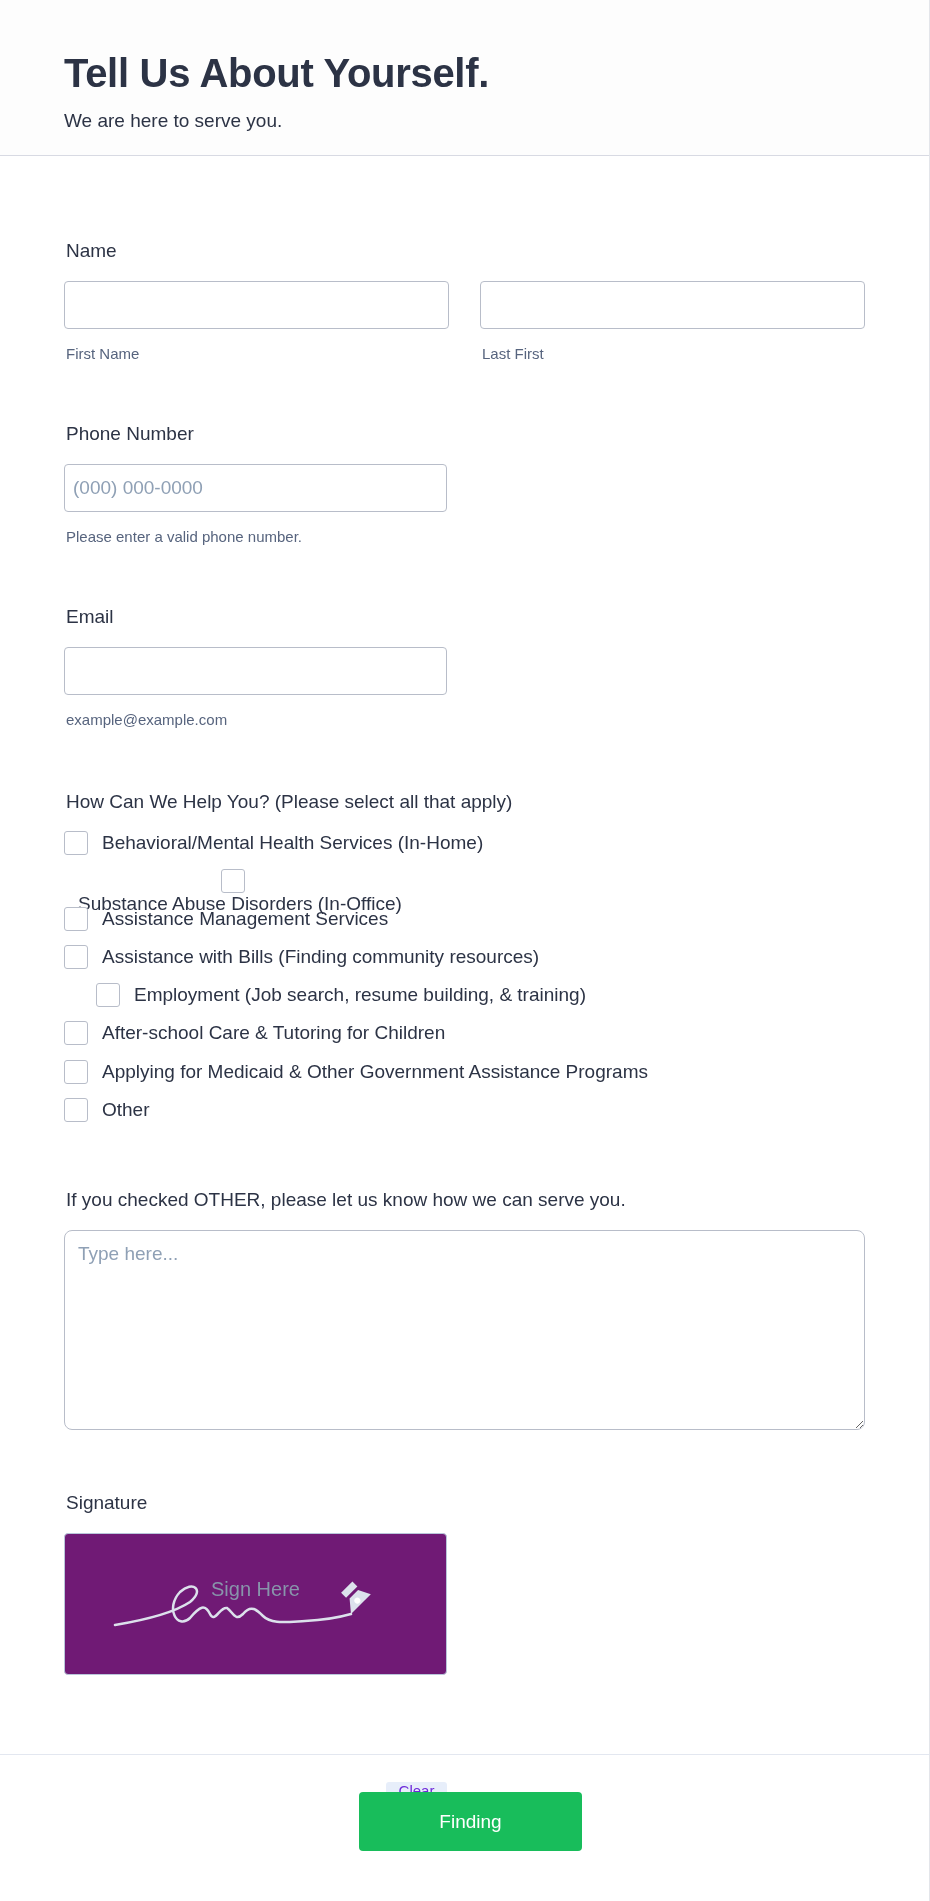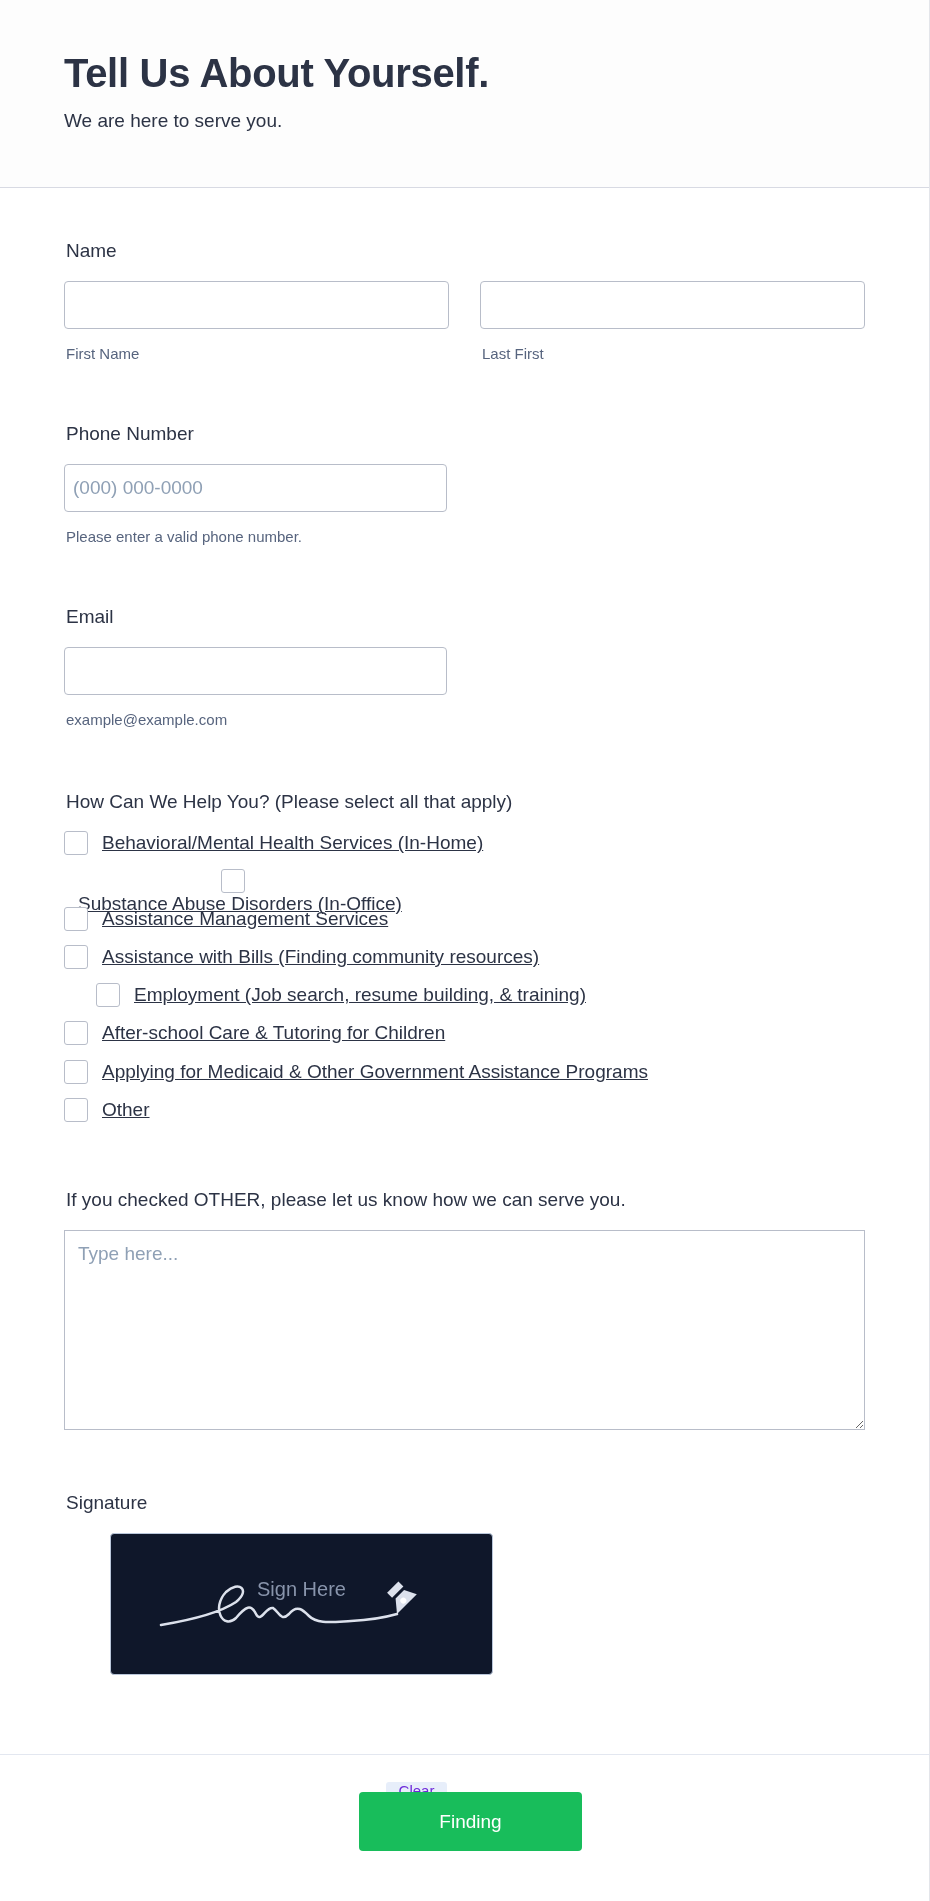--- a/index.html
+++ b/index.html
@@ -1,34 +1,34 @@
 <!DOCTYPE html>
 <html><head>
 <meta charset="utf-8">
 <style>
   * { box-sizing: border-box; margin: 0; padding: 0; }
   html, body { width: 930px; height: 1901px; background: #ffffff; overflow: hidden; }
   body { font-family: "Liberation Sans", "DejaVu Sans", sans-serif; color: #2c3345; position: relative; }
   .page { position: absolute; left: 0; top: 0; width: 930px; height: 1901px; background: #fff; border-right: 1px solid #e3e5ea; }
-  .header { position: absolute; left: 0; top: 0; width: 929px; height: 188px; background: #fdfdfd; border-bottom: 1px solid #d8dae3; }
+  .header { position: absolute; left: 0; top: 0; width: 929px; height: 156px; background: #fdfdfd; border-bottom: 1px solid #d8dae3; }
   .title { position: absolute; left: 64px; top: 51px; font-size: 40px; font-weight: 700; color: #2c3345; letter-spacing: -0.3px; white-space: nowrap; }
   .subtitle { position: absolute; left: 64px; top: 110px; font-size: 19px; color: #2c3345; white-space: nowrap; }
 
   .label { position: absolute; left: 66px; font-size: 19px; color: #2c3345; white-space: nowrap; }
   .sublabel { position: absolute; font-size: 15px; color: #57647e; white-space: nowrap; }
   .input { position: absolute; height: 48px; border: 1px solid #b8bdc9; border-radius: 4px; background: #fff; font-family: "Liberation Sans", sans-serif; font-size: 19px; color: #2c3345; padding: 0 8px; outline: none; }
   .input::placeholder { color: #8fa0b5; }
-  .textarea { position: absolute; left: 64px; top: 1230px; width: 801px; height: 200px; border: 1px solid #b8bdc9; border-radius: 0; font-family: "Liberation Sans", sans-serif; font-size: 19px; color: #2c3345; padding: 12px 13px; resize: vertical; outline: none; }
+  .textarea { position: absolute; left: 64px; top: 1230px; width: 801px; height: 200px; border: 1px solid #b8bdc9; border-radius: 8px; font-family: "Liberation Sans", sans-serif; font-size: 19px; color: #2c3345; padding: 12px 13px; resize: vertical; outline: none; }
   .textarea::placeholder { color: #8fa0b5; }
 
   .cb-row { position: absolute; left: 64px; height: 24px; display: flex; align-items: center; }
   .cb { width: 24px; height: 24px; border: 1px solid #b8bdc9; border-radius: 3px; background: #fff; flex: none; }
-  .cb-label { margin-left: 14px; font-size: 19px; color: #2c3345; white-space: nowrap; text-decoration: underline; }
+  .cb-label { margin-left: 14px; font-size: 19px; color: #2c3345; white-space: nowrap; }
 
-  .sig-box { position: absolute; left: 64px; top: 1533px; width: 383px; height: 142px; border: 1px solid #b9c6da; border-radius: 4px; background: #0f172a; margin-left: 46px; }
+  .sig-box { position: absolute; left: 64px; top: 1533px; width: 383px; height: 142px; border: 1px solid #b9c6da; border-radius: 4px; background: #701a75; }
   .sig-text { position: absolute; left: 146px; top: 44px; font-size: 20px; color: #8894ab; white-space: nowrap; }
   .sig-art { position: absolute; left: 0; top: 0; }
   .clear-btn { position: absolute; left: 386px; top: 1782px; width: 61px; height: 17px; background: #e7eefa; border: none; border-radius: 3px; font-family: "Liberation Sans", sans-serif; font-size: 15px; color: #6d28d9; display: flex; align-items: center; justify-content: center; }
 
   .footer-divider { position: absolute; left: 0; top: 1754px; width: 929px; height: 1px; background: #e3e7f0; }
   .submit-btn { position: absolute; left: 359px; top: 1792px; width: 223px; height: 59px; background: #18bd5b; border: none; border-radius: 4px; color: #ffffff; font-family: "Liberation Sans", sans-serif; font-size: 19px; display: flex; align-items: center; justify-content: center; }
 </style>
 </head>
 <body>
 

